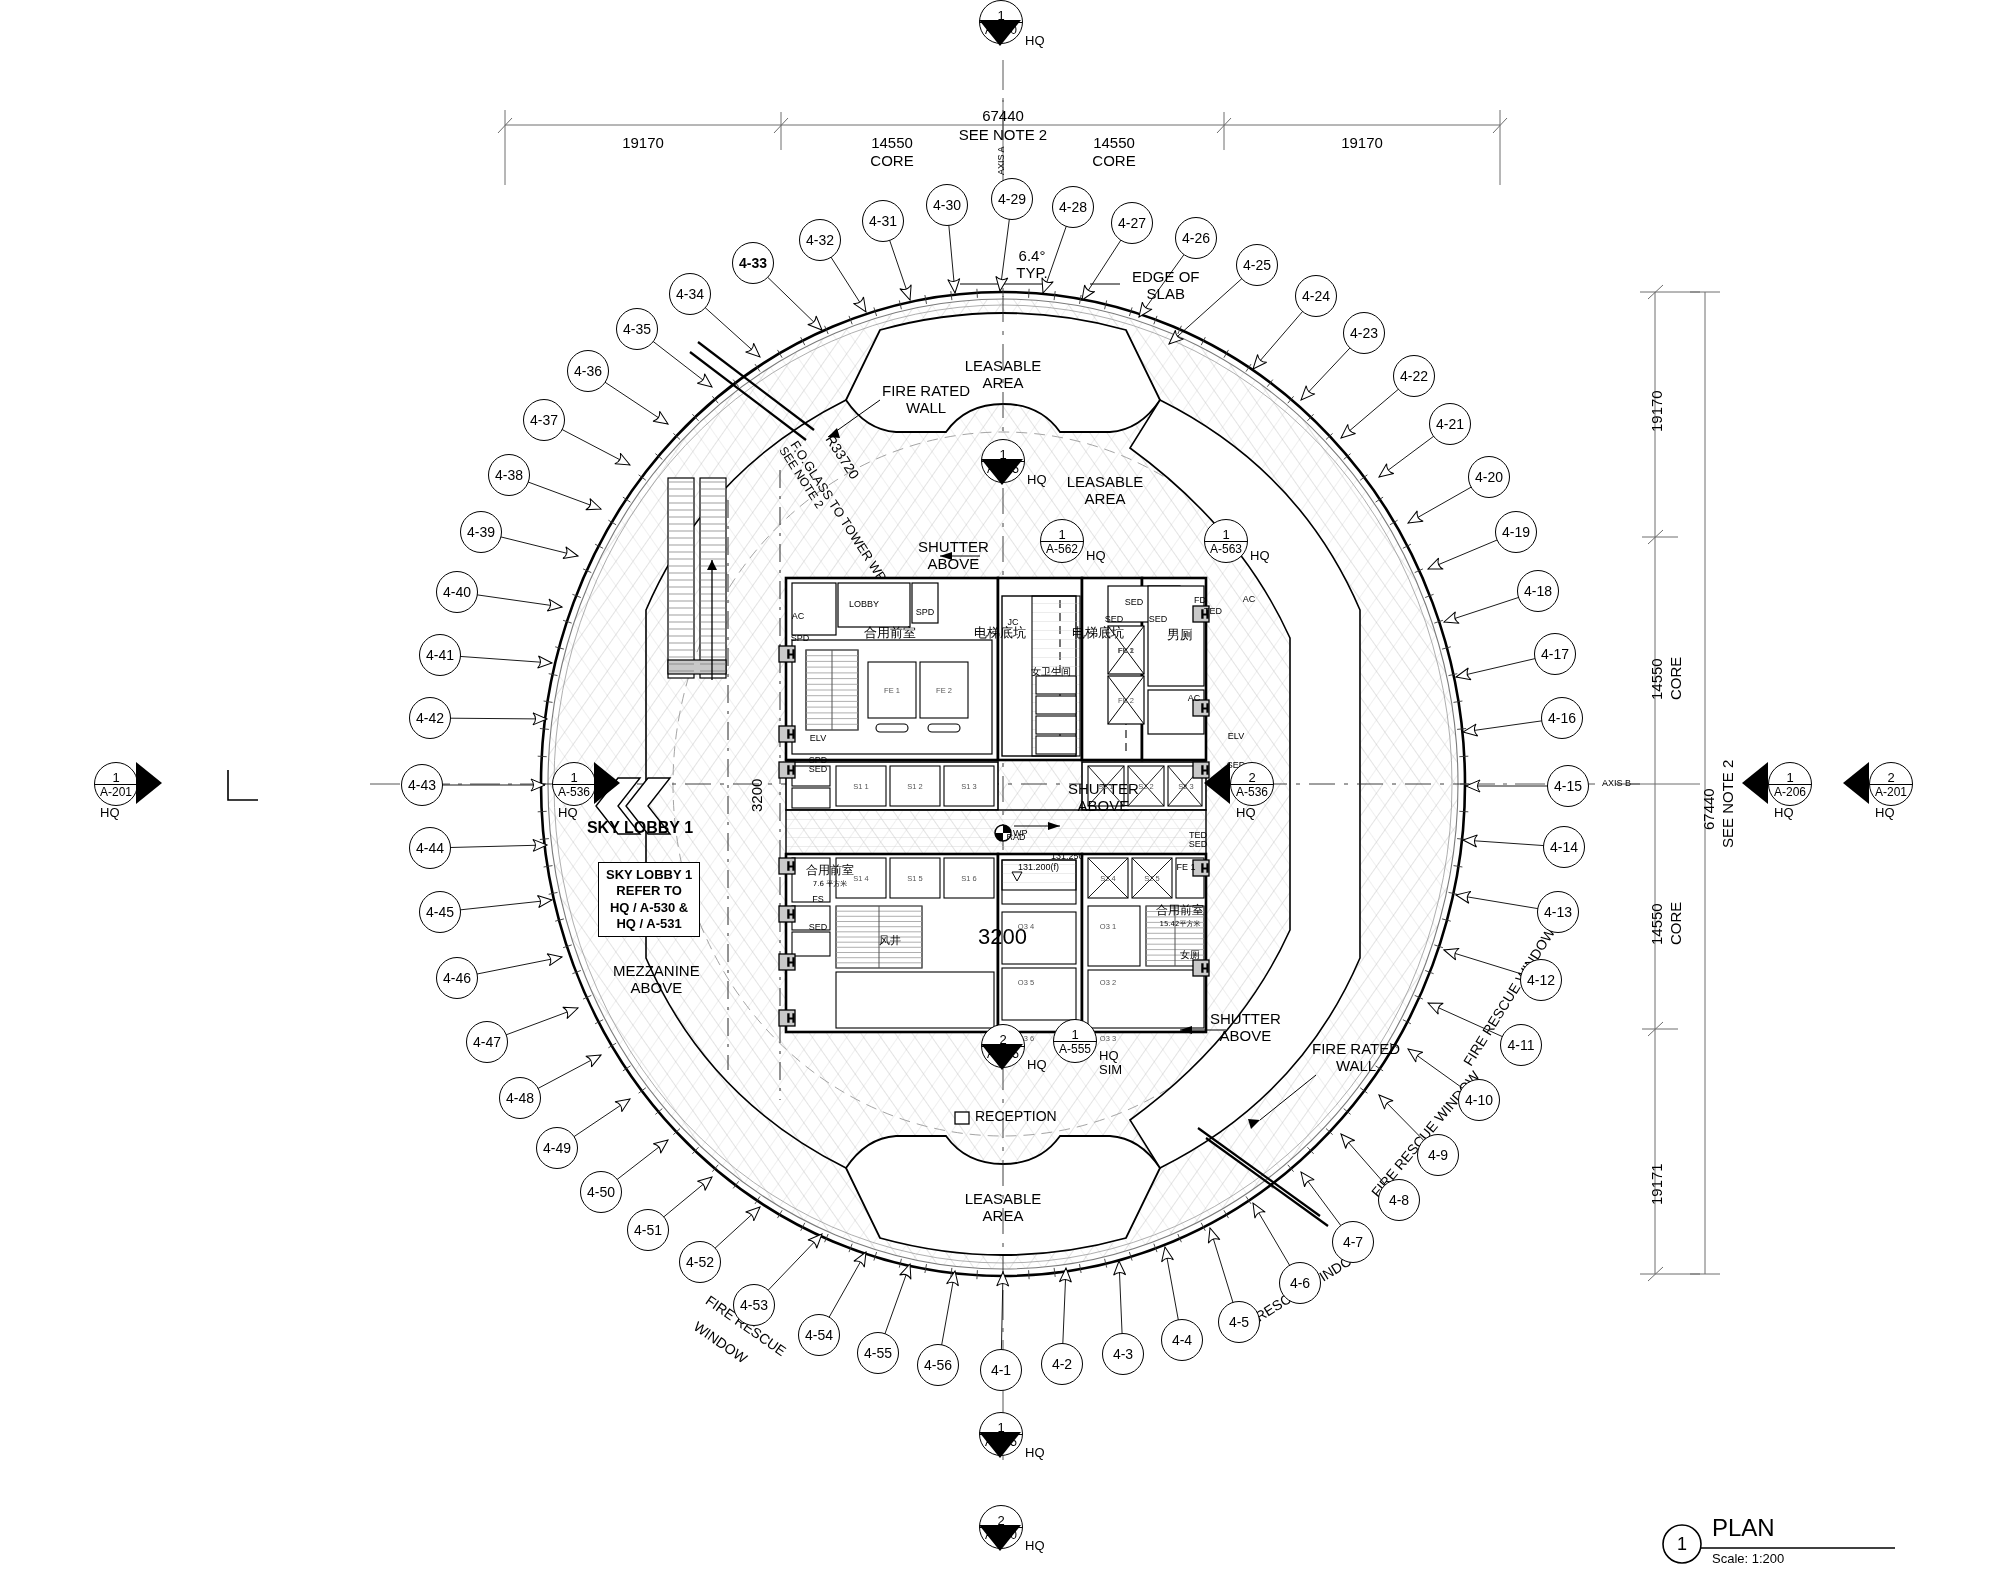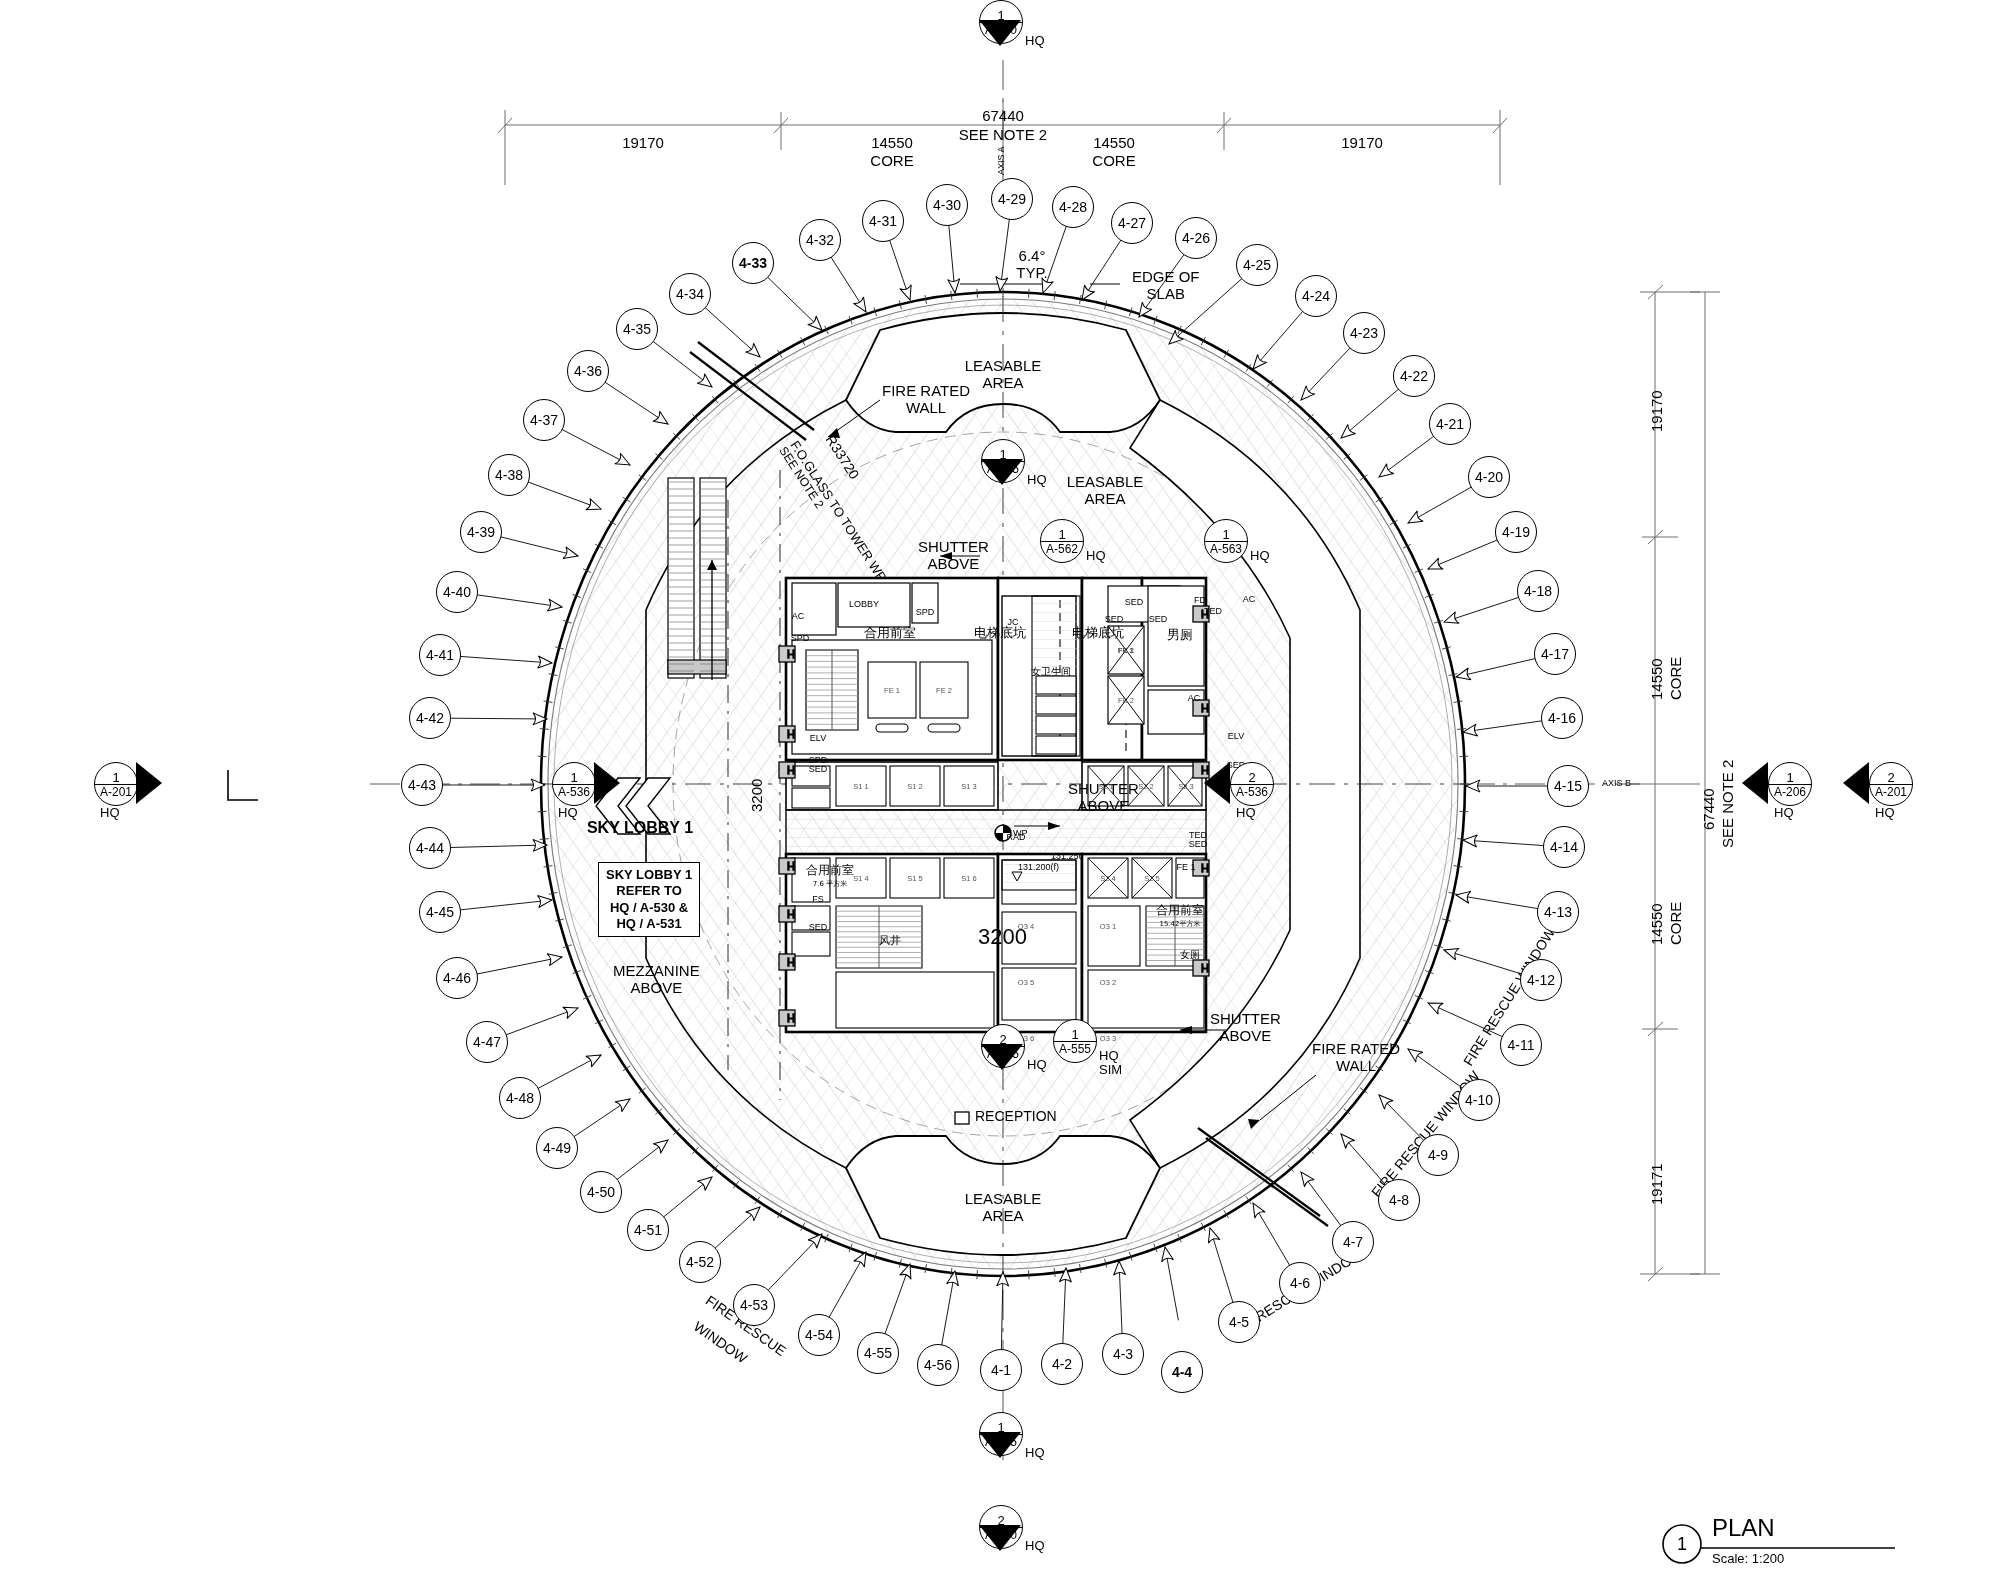--- a/index.html
+++ b/index.html
@@ -821,21 +821,21 @@
       <div class="bub" style="left: 1564px; top: 847px;">4-14</div>
       <div class="bub" style="left: 1558px; top: 912px;">4-13</div>
       <div class="bub" style="left: 1541px; top: 980px;">4-12</div>
       <div class="bub" style="left: 1521px; top: 1045px;">4-11</div>
       <div class="bub" style="left: 1479px; top: 1100px;">4-10</div>
       <div class="bub" style="left: 1438px; top: 1155px;">4-9</div>
       <div class="bub" style="left: 1399px; top: 1200px;">4-8</div>
       <div class="bub" style="left: 1353px; top: 1242px;">4-7</div>
       <div class="bub" style="left: 1300px; top: 1283px; text-align: center;">4-6</div>
       <div class="bub" style="left: 1239px; top: 1322px;">4-5</div>
-      <div class="bub" style="left: 1182px; top: 1372px; font-weight: bold;">4-4</div>
+      <div class="bub" style="left: 1182px; top: 1340px;">4-4</div>
       <div class="bub" style="left: 1123px; top: 1354px;">4-3</div>
       <div class="bub" style="left: 1062px; top: 1364px;">4-2</div>
       <div class="bub" style="left: 1001px; top: 1370px;">4-1</div>
       <div class="bub" style="left: 1132px; top: 223px;">4-27</div>
       <div class="bub" style="left: 1073px; top: 207px;">4-28</div>
       <div class="bub" style="left: 1012px; top: 199px;">4-29</div>
       <div class="bub" style="left: 947px; top: 205px;">4-30</div>
       <div class="bub" style="left: 883px; top: 221px;">4-31</div>
       <div class="bub" style="left: 820px; top: 240px;">4-32</div>
       <div class="bub" style="left: 753px; top: 263px; font-weight: bold;">4-33</div>

